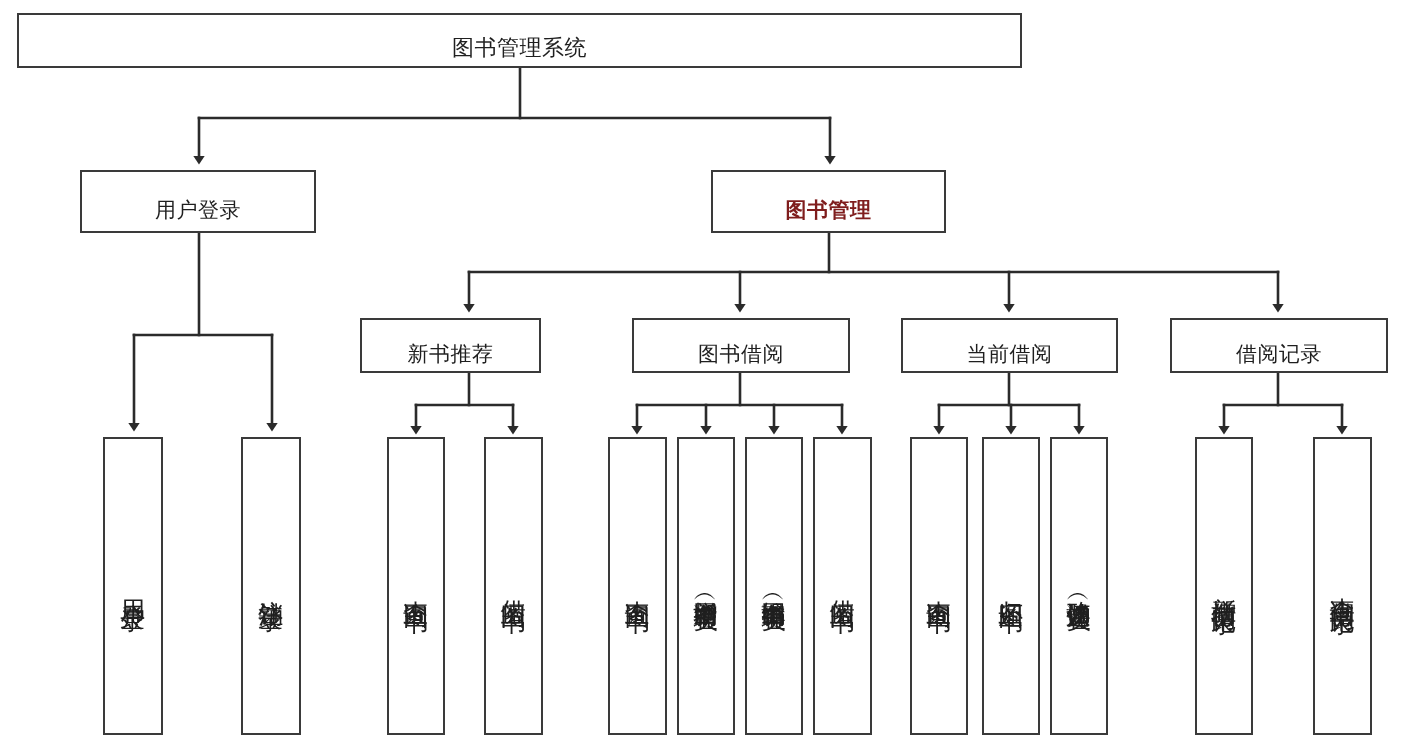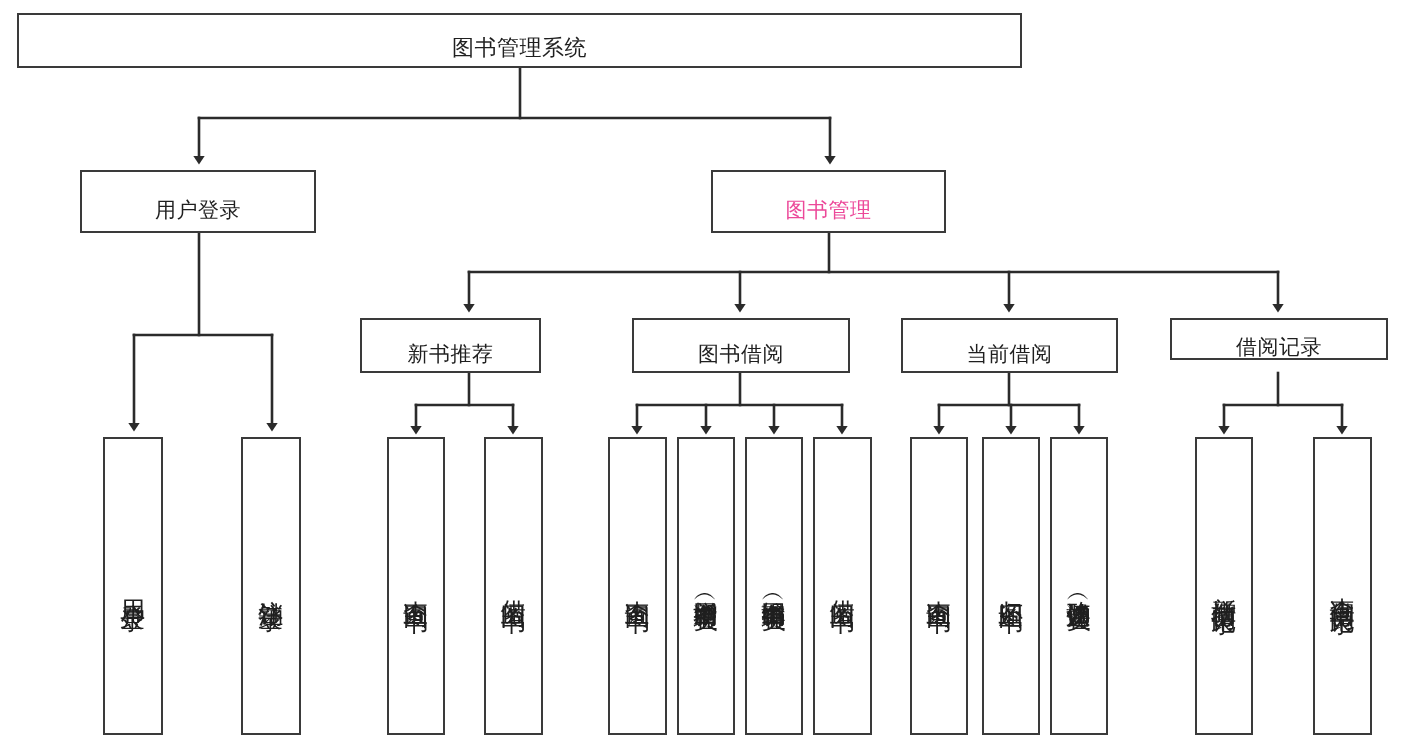--- a/index.html
+++ b/index.html
@@ -131,33 +131,33 @@
   </svg>
 
   <div class="node horiz root" style="left: 17px; top: 13px; width: 1005px; height: 55px; border-color: rgb(58, 58, 58); background: rgb(255, 255, 255);">
     <span class="label" style="color: rgb(31, 31, 31);">图书管理系统</span>
   </div>
 
   <div class="node horiz" style="left: 80px; top: 170px; width: 236px; height: 63px; border-color: rgb(58, 58, 58); background: rgb(255, 255, 255);">
     <span class="label" style="color: rgb(31, 31, 31);">用户登录</span>
   </div>
   <div class="node horiz" style="left: 711px; top: 170px; width: 235px; height: 63px; border-color: rgb(58, 58, 58); background: rgb(255, 255, 255);">
-    <span class="label" style="color: #ec4899;">图书管理</span>
+    <span class="label" style="color: #7f1d1d; font-weight: bold;">图书管理</span>
   </div>
 
   <div class="node horiz" style="left: 360px; top: 318px; width: 181px; height: 55px; border-color: rgb(58, 58, 58); background: rgb(255, 255, 255);">
     <span class="label" style="color: rgb(31, 31, 31);">新书推荐</span>
   </div>
   <div class="node horiz" style="left: 901px; top: 318px; width: 217px; height: 55px; border-color: rgb(58, 58, 58); background: rgb(255, 255, 255);">
     <span class="label" style="color: rgb(31, 31, 31);">当前借阅</span>
   </div>
   <div class="node horiz" style="left: 632px; top: 318px; width: 218px; height: 55px; border-color: rgb(58, 58, 58); background: rgb(255, 255, 255);">
     <span class="label" style="color: rgb(31, 31, 31);">图书借阅</span>
   </div>
-  <div class="node horiz" style="left: 1170px; top: 318px; width: 218px; height: 42px; border-color: rgb(58, 58, 58); background: rgb(255, 255, 255);">
+  <div class="node horiz" style="left: 1170px; top: 318px; width: 218px; height: 55px; border-color: rgb(58, 58, 58); background: rgb(255, 255, 255);">
     <span class="label" style="color: rgb(31, 31, 31);">借阅记录</span>
   </div>
 
   <div class="node vert" style="left: 103px; top: 437px; width: 60px; height: 298px; border-color: rgb(58, 58, 58); background: rgb(255, 255, 255);">
     <span class="label" style="color: rgb(31, 31, 31);">用户登录</span>
   </div>
   <div class="node vert" style="left: 241px; top: 437px; width: 60px; height: 298px; border-color: rgb(58, 58, 58); background: rgb(255, 255, 255);">
     <span class="label" style="color: rgb(31, 31, 31);">注销登录</span>
   </div>
   <div class="node vert" style="left: 387px; top: 437px; width: 58px; height: 298px; border-color: rgb(58, 58, 58); background: rgb(255, 255, 255);">

